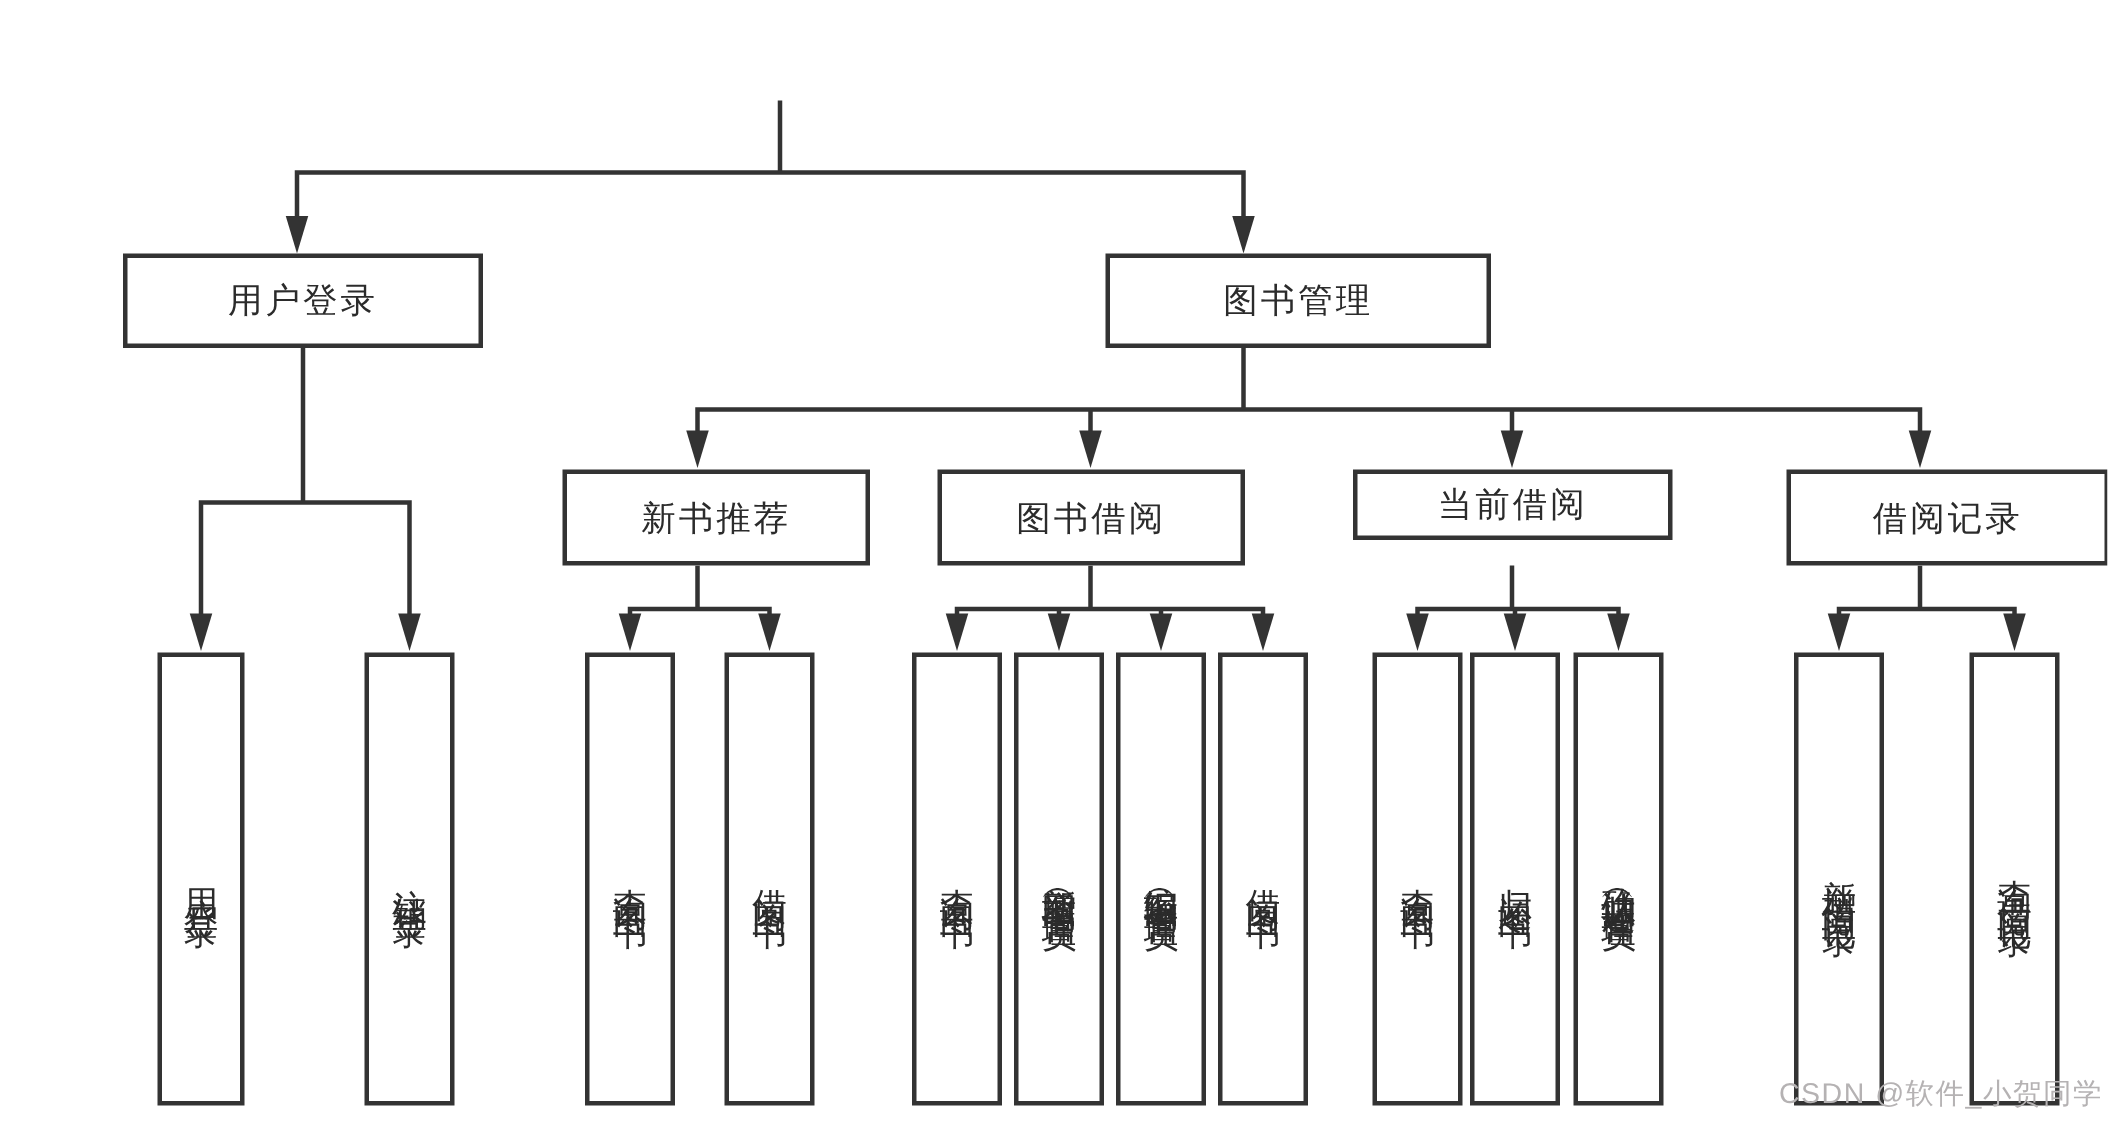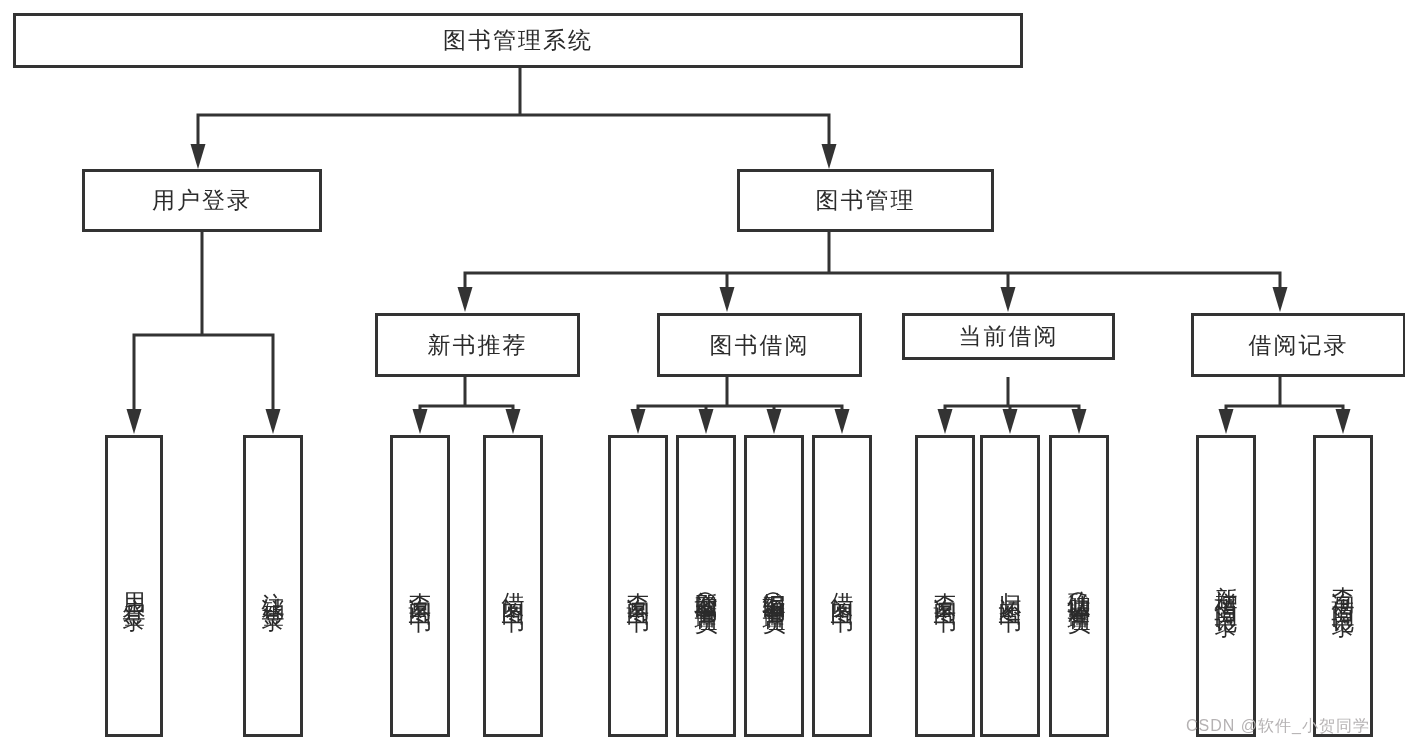--- a/index.html
+++ b/index.html
@@ -57,21 +57,21 @@
     font-size: 23px;
     letter-spacing: 6px;
     color: #2b2b2b;
     line-height: 1;
   }
 
   .watermark {
     position: absolute;
     left: 1186px;
     top: 716px;
-    font-size: 16px;
+    font-size: 19px;
     letter-spacing: 1px;
     color: #b5b2b3;
     white-space: nowrap;
     z-index: 5;
   }
 </style>
 </head>
 <body>
 
 <div class="canvas">
@@ -112,27 +112,26 @@
       <polygon points="1002.5,409 1017.5,409 1010,434"></polygon>
       <polygon points="1071.5,409 1086.5,409 1079,434"></polygon>
     </g>
     <g>
       <path d="M1280 377 V406 M1224.5 406 H1344.5 M1226 406 V411 M1343 406 V411"></path>
       <polygon points="1218.5,409 1233.5,409 1226,434"></polygon>
       <polygon points="1335.5,409 1350.5,409 1343,434"></polygon>
     </g>
   </svg>
 
-  <div class="node" style="left:13px; top:13px; width:1010px; height:55px;">图书管理系统</div>
 
   <div class="node" style="left:82px; top:169px; width:240px; height:63px;">用户登录</div>
   <div class="node" style="left:737px; top:169px; width:257px; height:63px;">图书管理</div>
 
   <div class="node" style="left:363px; top:313px; width:205px; height:64px;margin-left:12px;">新书推荐</div>
-  <div class="node" style="left:625px; top:313px; width:205px; height:64px;margin-left:32px;">图书借阅</div>
+  <div class="node" style="left:625px; top:313px; width:205px; height:64px;">图书借阅</div>
   <div class="node" style="left:902px; top:313px; width:213px; height:47px;">当前借阅</div>
   <div class="node" style="left:1173px; top:313px; width:215px; height:64px;margin-left:18px;">借阅记录</div>
 
   <div class="leaf" style="left:105px; width:58px;">用户登录</div>
   <div class="leaf" style="left:243px; width:60px;">注销登录</div>
 
   <div class="leaf" style="left:390px; width:60px;">查询图书</div>
   <div class="leaf" style="left:483px; width:60px;">借阅图书</div>
 
   <div class="leaf" style="left:608px; width:60px;">查询图书</div>

